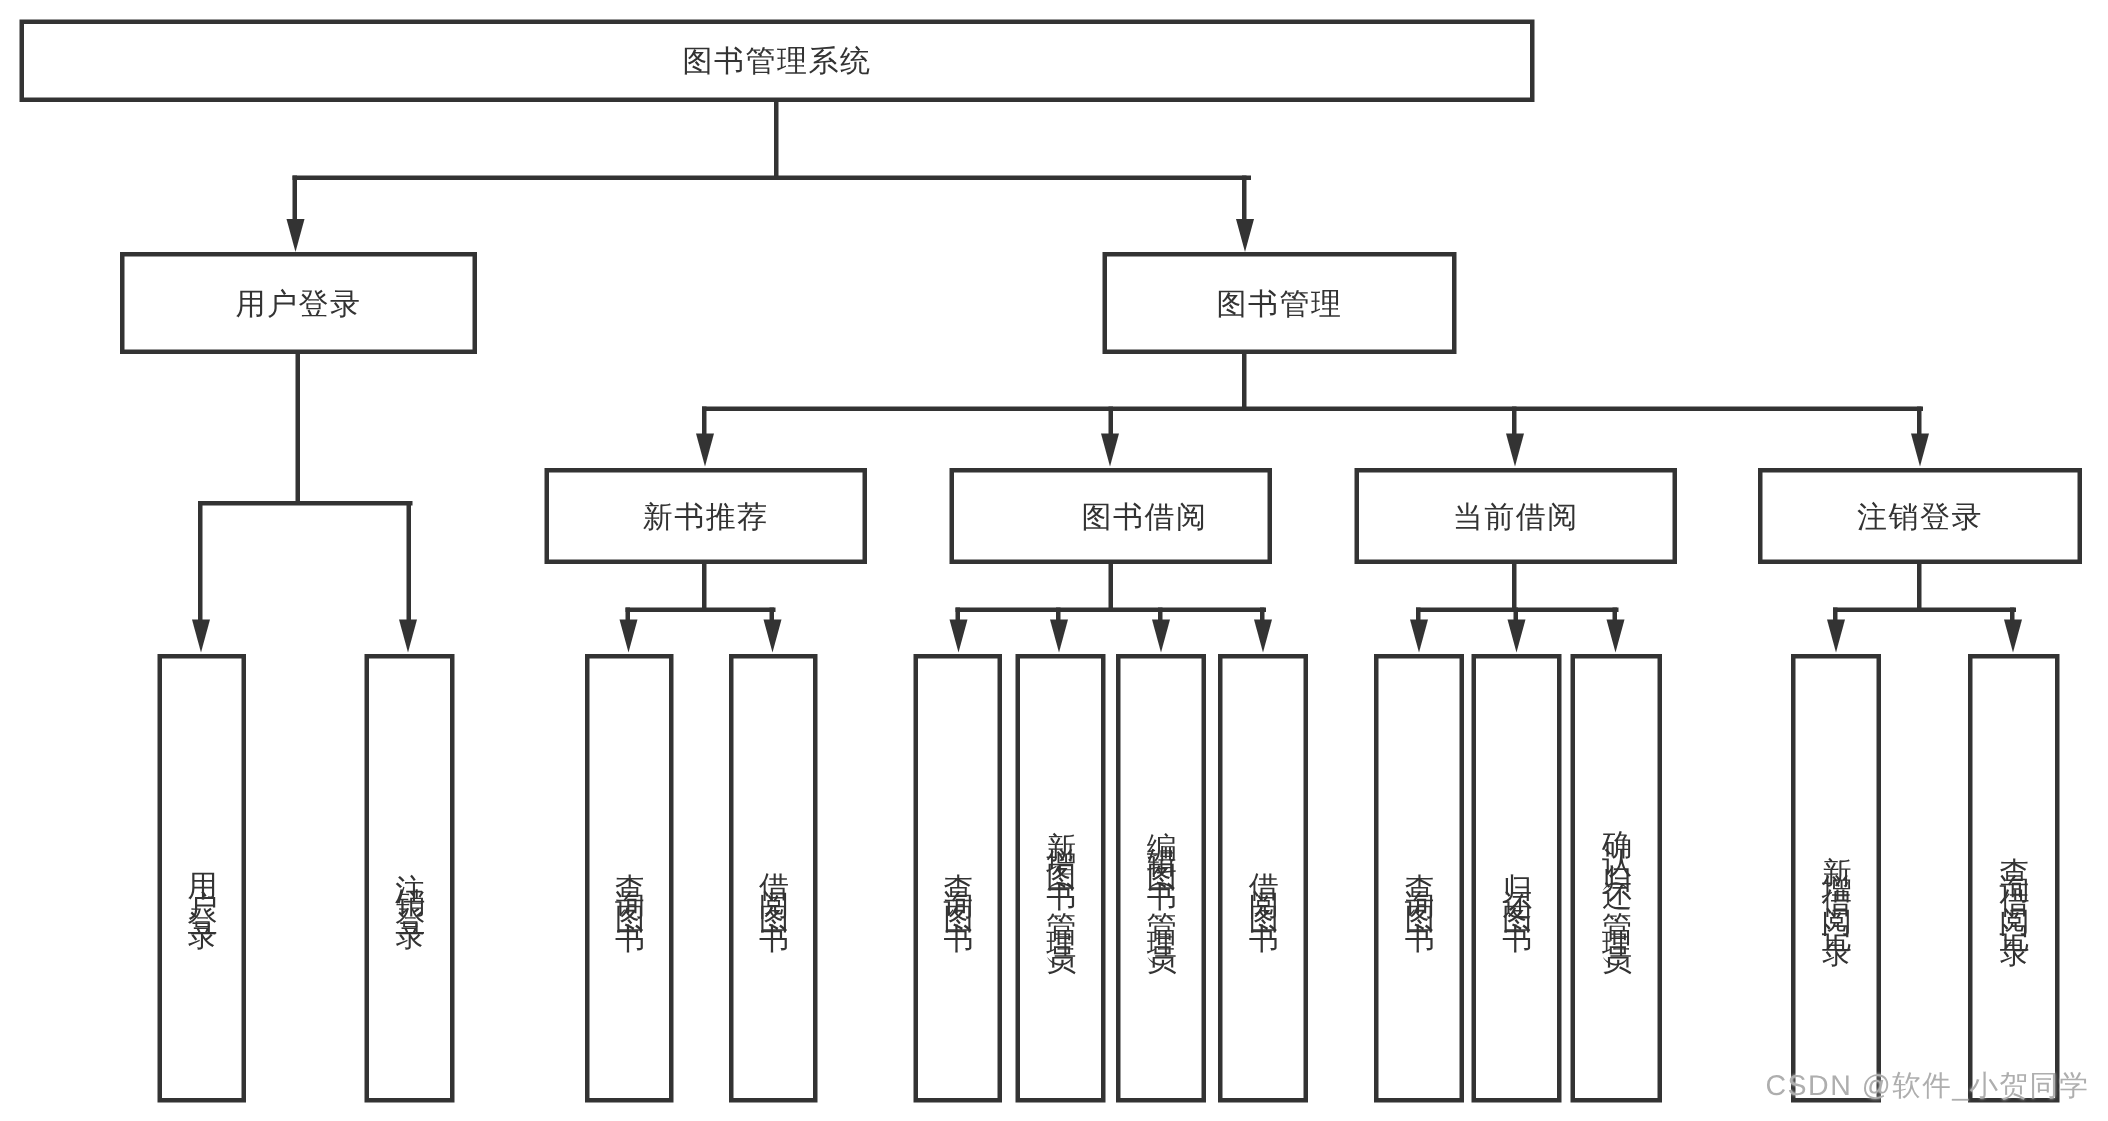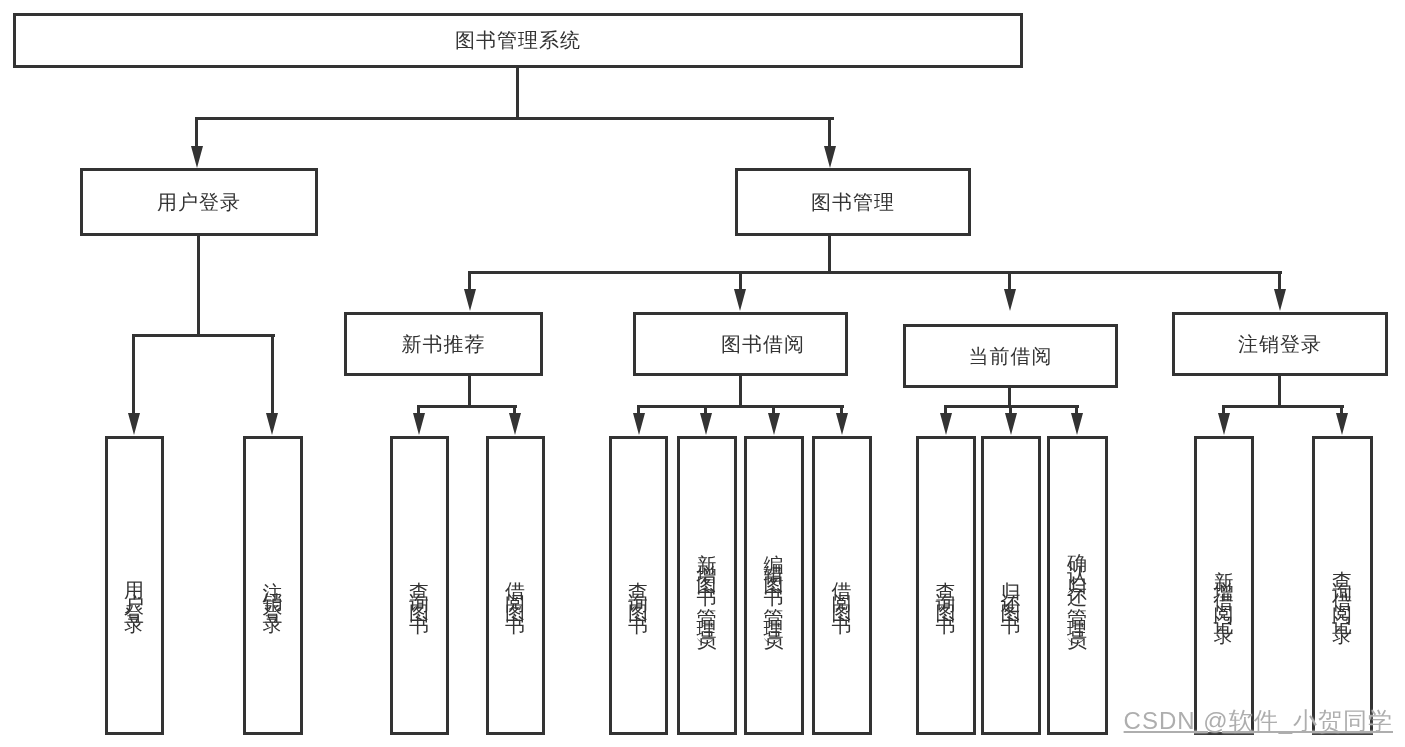--- a/index.html
+++ b/index.html
@@ -40,27 +40,26 @@
     width: 0;
     height: 0;
     border-left: 6px solid transparent;
     border-right: 6px solid transparent;
     border-top: 22px solid var(--line, #333333);
   }
   .watermark {
     position: absolute;
     right: 12px;
     bottom: 10px;
-    font-size: 24px;
+    font-size: 19px;
     letter-spacing: 1px;
     color: var(--wm, #aeaeae);
     text-shadow: 0 0 2px rgba(255,255,255,0.9);
     z-index: 10;
     white-space: nowrap;
-    text-decoration: underline;
   }
 </style>
 </head>
 <body>
 
 <div class="canvas">
   <div id="connectors-layer">
       <div class="line" style="left: 516px; top: 67px; width: 3px; height: 51px;"></div>
       <div class="line" style="left: 195px; top: 117px; width: 639px; height: 3px;"></div>
       <div class="line" style="left: 195px; top: 117px; width: 3px; height: 34px;"></div>
@@ -113,29 +112,29 @@
       <div class="arrow" style="left: 1071px; top: 413px;"></div>
       <div class="arrow" style="left: 1218px; top: 413px;"></div>
       <div class="arrow" style="left: 1336px; top: 413px;"></div>
     </div>
   <div id="nodes-layer">
       <div class="node" style="left: 13px; top: 13px; width: 1010px; height: 55px; text-align: center;">图书管理系统</div>
       <div class="node" style="left: 80px; top: 168px; width: 238px; height: 68px;">用户登录</div>
       <div class="node v" style="left: 105px; top: 436px; width: 59px; height: 299px;">用户登录</div>
       <div class="node v" style="left: 243px; top: 436px; width: 60px; height: 299px;">注销登录</div>
       <div class="node" style="left: 711px; top: 168px; width: 236px; height: 68px; margin-left: 24px;">图书管理</div>
-      <div class="node" style="left: 344px; top: 312px; width: 199px; height: 64px; font-family: Liberation Mono, monospace;">新书推荐</div>
+      <div class="node" style="left: 363px; top: 312px; width: 215px; height: 64px; font-family: Liberation Mono, monospace;">新书推荐</div>
       <div class="node v" style="left: 390px; top: 436px; width: 59px; height: 299px;">查询图书</div>
       <div class="node v" style="left: 486px; top: 436px; width: 59px; height: 299px;">借阅图书</div>
       <div class="node" style="left: 633px; top: 312px; width: 215px; height: 64px; padding-left: 45px;">图书借阅</div>
       <div class="node v" style="left: 609px; top: 436px; width: 59px; height: 299px;">查询图书</div>
       <div class="node v" style="left: 677px; top: 436px; width: 60px; height: 299px;">新增图书（管理员）</div>
       <div class="node v" style="left: 744px; top: 436px; width: 60px; height: 299px;">编辑图书（管理员）</div>
       <div class="node v" style="left: 812px; top: 436px; width: 60px; height: 299px;">借阅图书</div>
-      <div class="node" style="left: 903px; top: 312px; width: 215px; height: 64px; margin-top: 12px;">当前借阅</div>
+      <div class="node" style="left: 903px; top: 312px; width: 215px; height: 64px;">当前借阅</div>
       <div class="node v" style="left: 916px; top: 436px; width: 60px; height: 299px;">查询图书</div>
       <div class="node v" style="left: 981px; top: 436px; width: 60px; height: 299px;">归还图书</div>
       <div class="node v" style="left: 1047px; top: 436px; width: 61px; height: 299px;">确认归还（管理员）</div>
       <div class="node" style="left: 1172px; top: 312px; width: 216px; height: 64px;">注销登录</div>
       <div class="node v" style="left: 1194px; top: 436px; width: 60px; height: 299px;">新增借阅记录</div>
       <div class="node v" style="left: 1312px; top: 436px; width: 61px; height: 299px;">查询借阅记录</div>
     </div>
   <div class="watermark">CSDN @软件_小贺同学</div>
 </div>
 

